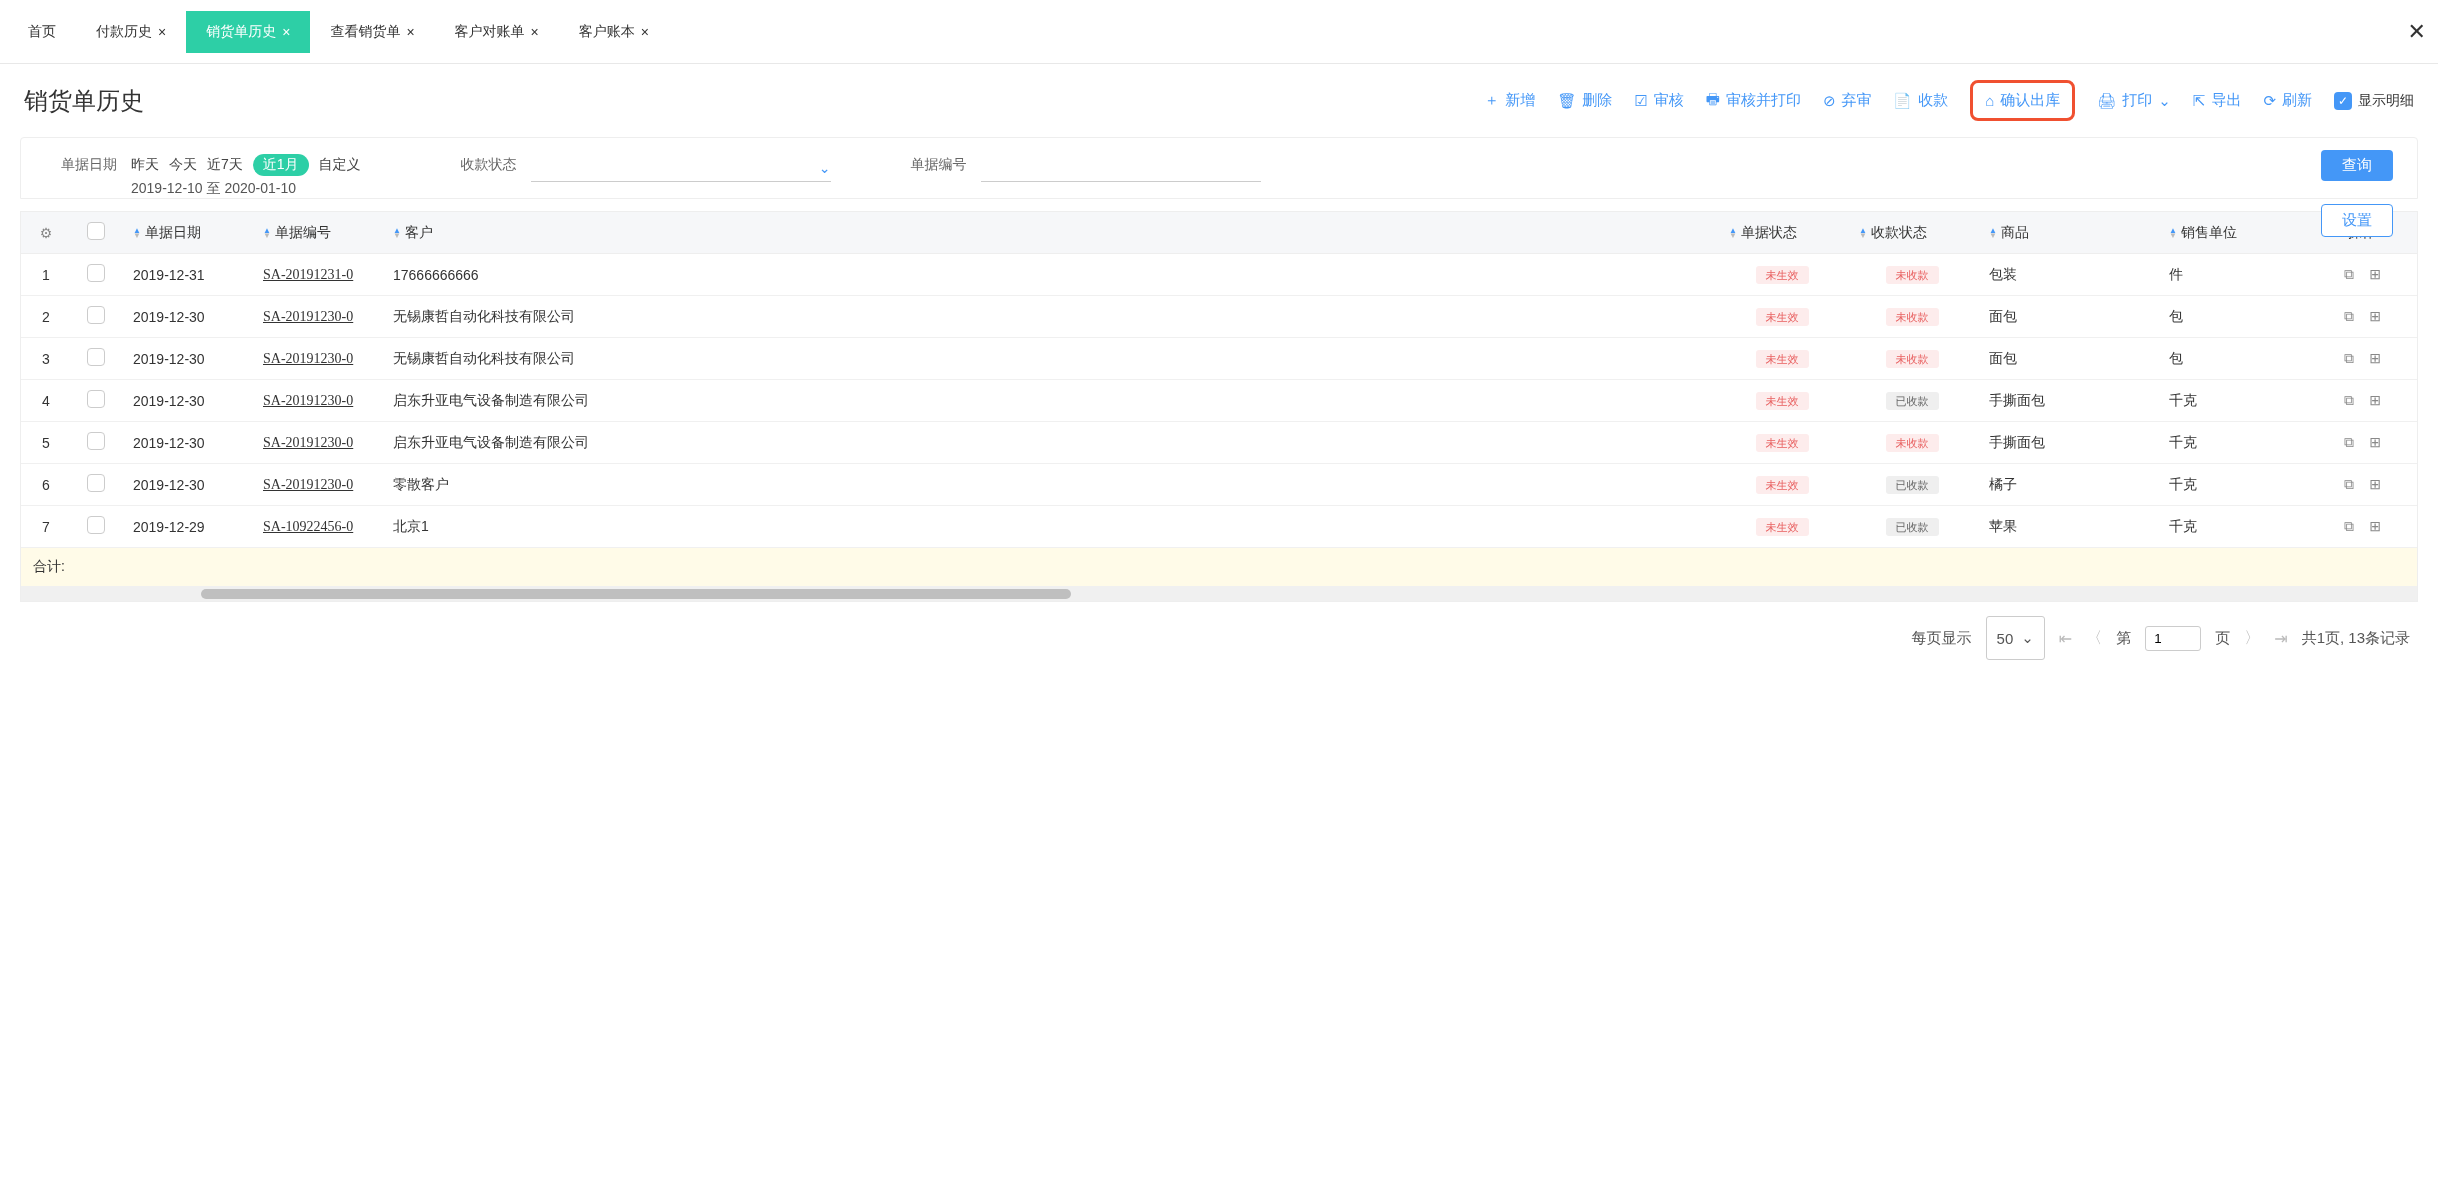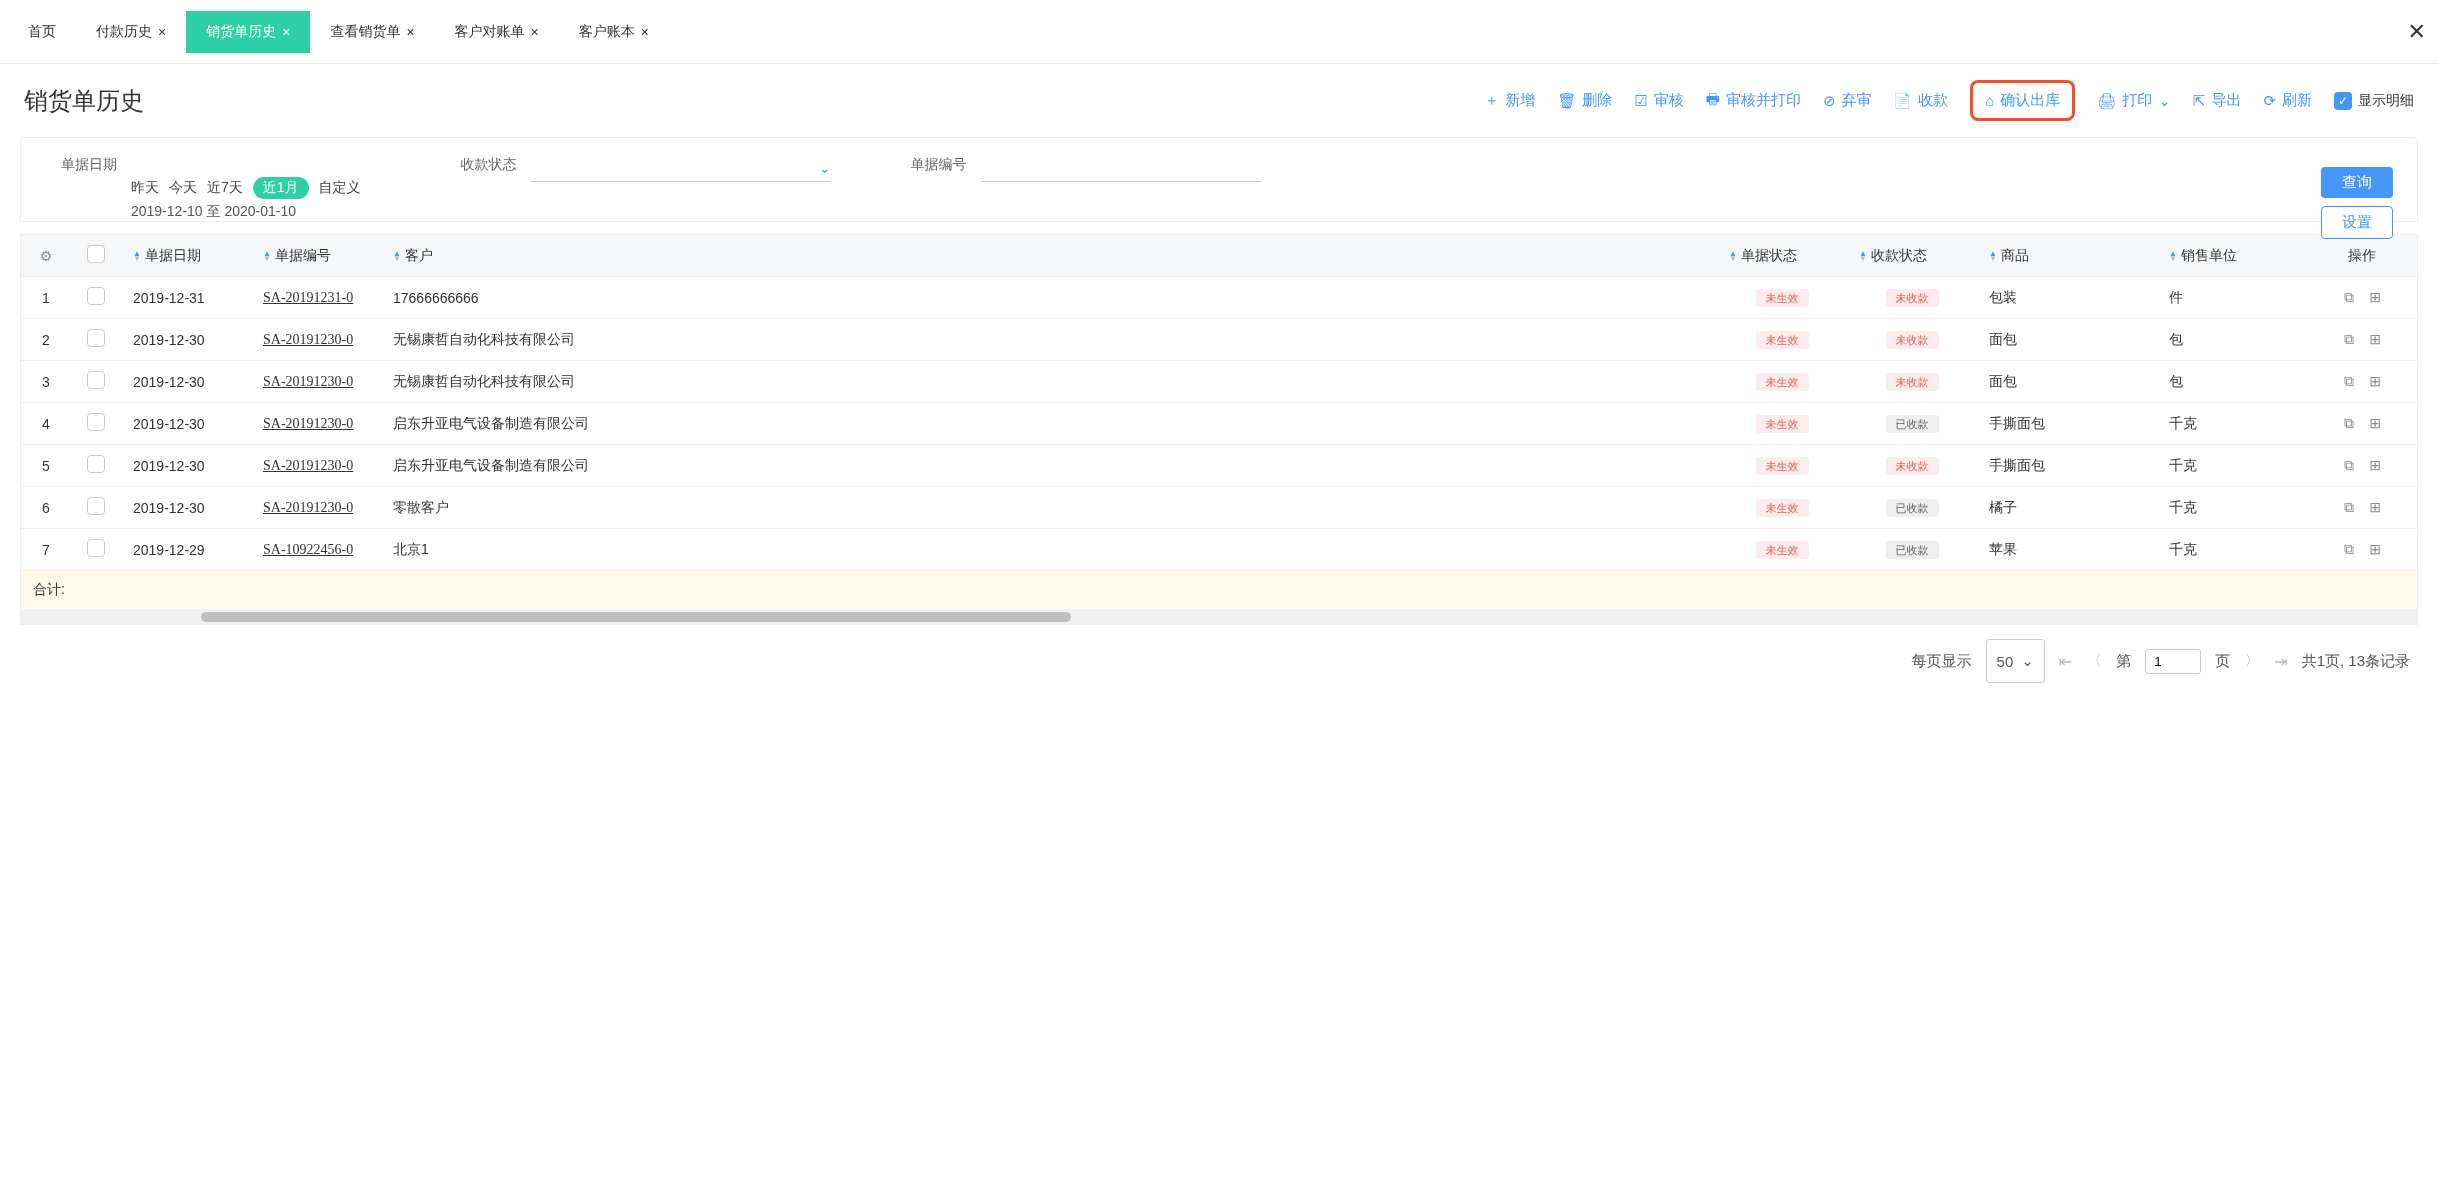--- a/index.html
+++ b/index.html
@@ -17,27 +17,27 @@
 .toolbar-btn.highlighted { border: 3px solid #f05030; border-radius: 8px; padding: 8px 12px; }
 .show-detail { display: flex; align-items: center; gap: 6px; color: #333; }
 .show-detail .chk { width: 18px; height: 18px; border-radius: 4px; background: #4497f7; display: inline-flex; align-items: center; justify-content: center; color:#fff; font-size:12px; }
 
 .filter-bar { margin: 0 20px; padding: 16px 40px 0 40px; border: 1px solid #eee; border-radius: 4px 4px 0 0; position: relative; }
 .filter-row { display: flex; align-items: flex-start; gap: 40px; }
 .filter-group { display: flex; align-items: flex-start; gap: 14px; }
 .filter-label { color: #666; padding-top: 2px; }
 .date-opts { display: flex; flex-direction: column; gap: 4px; }
 .date-chips { display: flex; gap: 10px; align-items: center; }
-.chip { cursor: pointer; color: #444; margin-top: 23px; }
+.chip { cursor: pointer; color: #444; }
 .chip.active { background: #2DCFA6; color: #fff; padding: 2px 10px; border-radius: 12px; }
 .date-range { color: #555; font-size: 14px; }
 .select-box { border-bottom: 1px solid #ccc; width: 300px; height: 28px; display: flex; align-items: center; justify-content: flex-end; cursor:pointer; }
 .arrow-down { color: #4497f7; }
 .input-line { border-bottom: 1px solid #ccc; width: 280px; height: 28px; }
-.right-btns { position: absolute; right: 24px; top: 12px; display: flex; flex-direction: column; gap: 8px; margin-top: 17px; }
+.right-btns { position: absolute; right: 24px; top: 12px; display: flex; flex-direction: column; gap: 23px; }
 .btn-primary { background: #4497f7; color: #fff; border: none; border-radius: 4px; padding: 6px 20px; cursor: pointer; font-size: 15px; }
 .btn-outline { background: #fff; color: #4497f7; border: 1px solid #4497f7; border-radius: 4px; padding: 6px 20px; cursor: pointer; font-size: 15px; }
 .expand-bar { text-align: center; padding: 6px 0; }
 .expand-btn { background: #f5f5f5; border: none; padding: 6px 16px; border-radius: 4px; cursor: pointer; color: #555; font-size: 14px; }
 
 .table-wrap { margin: 12px 20px 0 20px; border: 1px solid #eee; }
 table { width: 100%; border-collapse: collapse; }
 th { background: #f6f7f9; padding: 10px 12px; text-align: left; font-weight: 500; border-bottom: 1px solid #eee; white-space: nowrap; }
 th.center, td.center { text-align: center; }
 td { padding: 10px 12px; border-bottom: 1px solid #f0f0f0; white-space: nowrap; }

